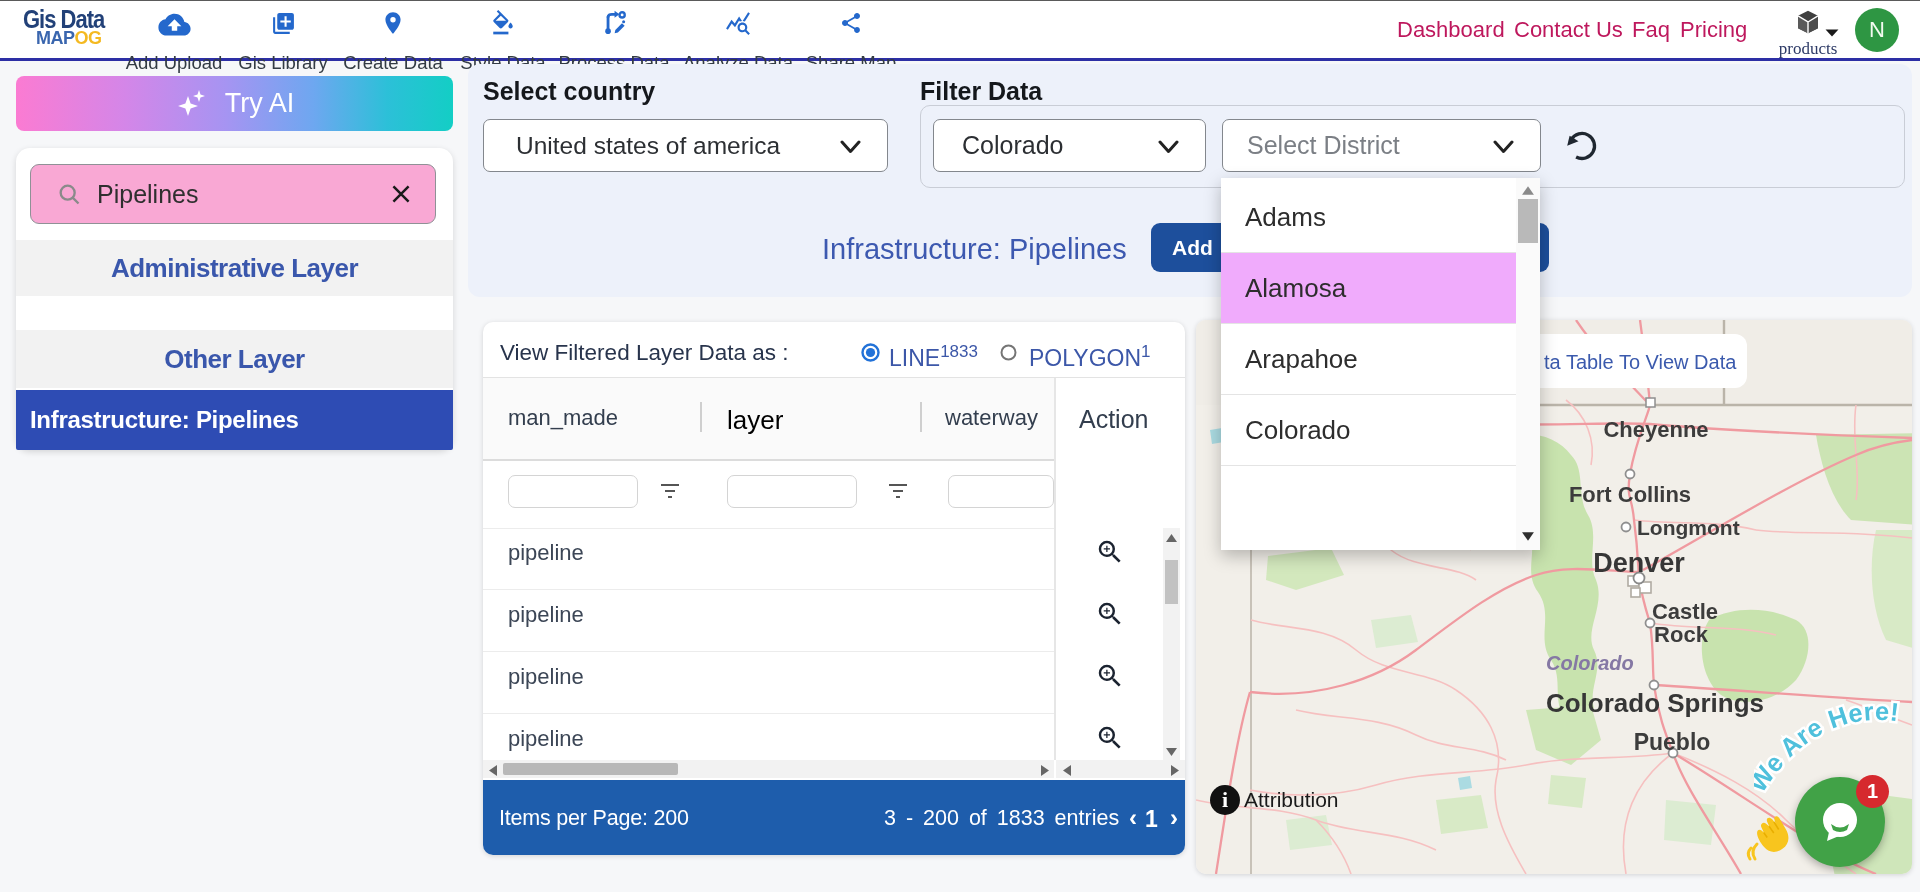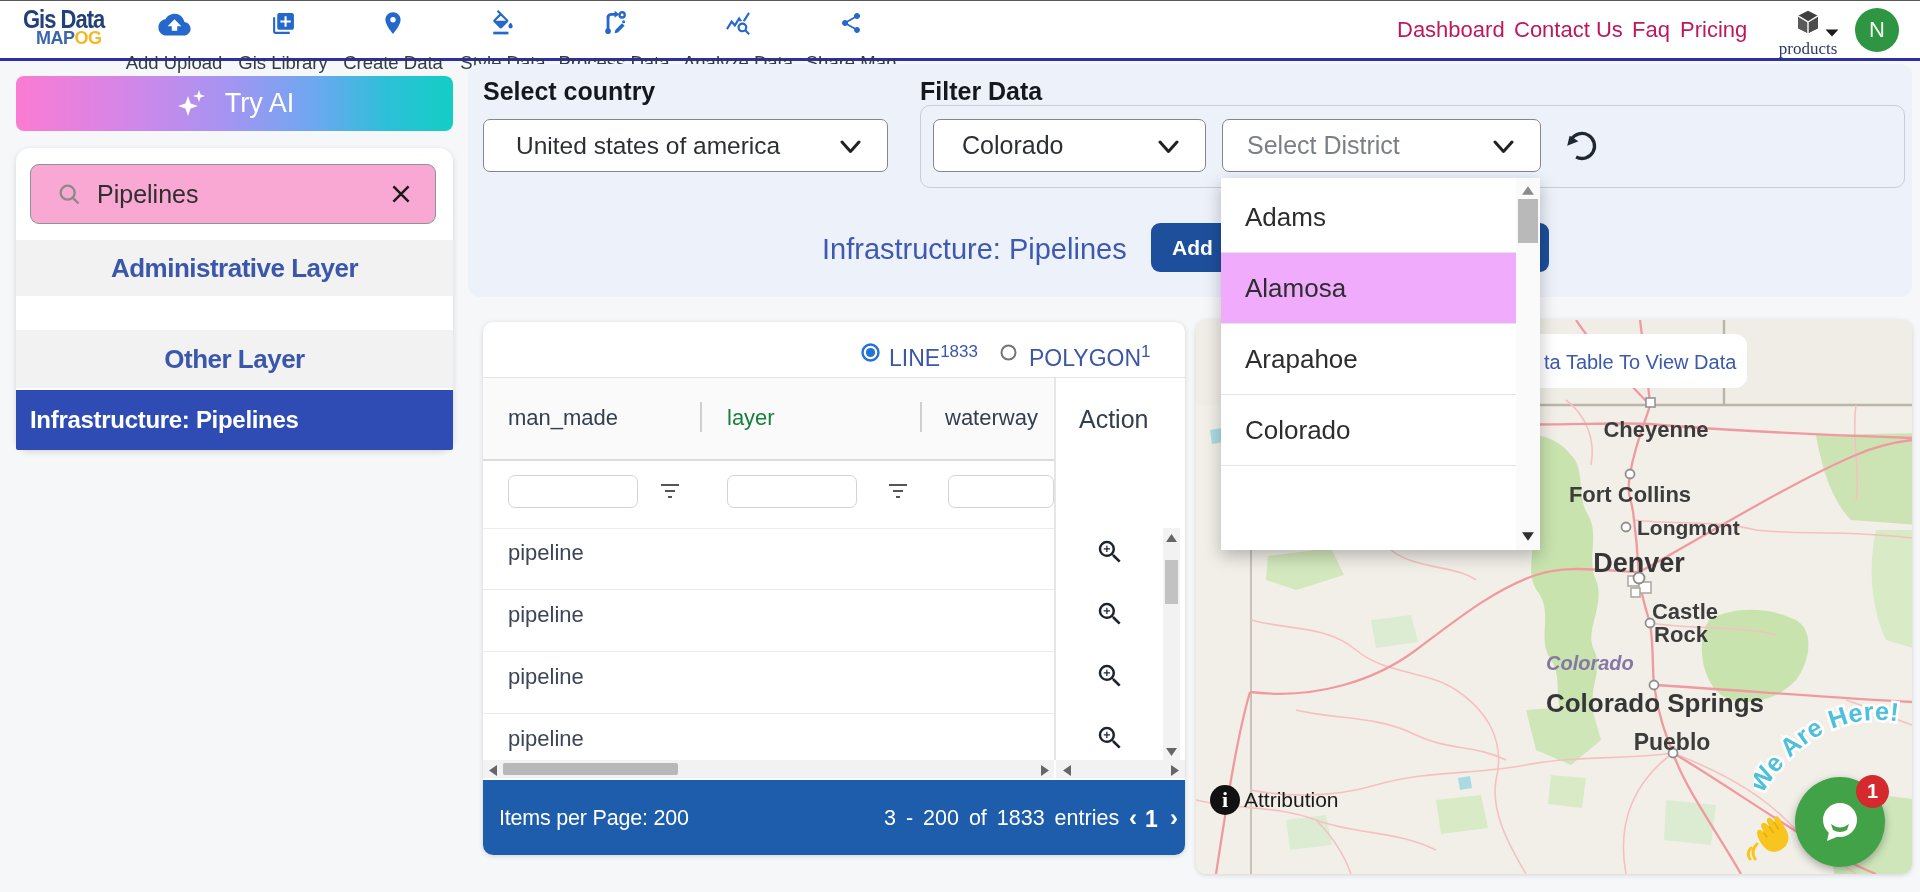--- a/index.html
+++ b/index.html
@@ -179,38 +179,39 @@
     <svg class="abs" style="left:1094px;top:62px;" width="38" height="38" viewBox="0 0 38 38">
         <path d="M9.2 13.75 A 12.5 12.5 0 1 1 14.1 31" fill="none" stroke="#1f2730" stroke-width="3.3"></path>
         <path d="M5.2 19.8 L7.6 9.8 L16.5 15.2 Z" fill="#1f2730"></path>
       </svg>
     <div class="abs" style="left:354px;top:169px;font-size:29px;color:#3d59b0;">Infrastructure: Pipelines</div>
     <div class="bluebtn" style="left:683px;top:159px;width:120px;height:49px;border-radius:9px 0 0 9px;justify-content:flex-start;padding-left:21px;">Add</div>
     <div class="bluebtn" style="left:803px;top:159px;width:278px;height:49px;border-radius:0 9px 9px 0;">Generate Data Table</div>
   </div>
   <div id="tablecard">
 
+    <div class="abs" style="left:17px;top:18px;font-size:22.5px;color:#28344c;">View Filtered Layer Data as :</div>
     <div class="abs" style="left:378px;top:21px;">
       <svg width="19" height="19" viewBox="0 0 19 19">
           <circle cx="9.5" cy="9.5" r="8" fill="none" stroke="#2272d8" stroke-width="2.4"></circle>
           <circle cx="9.5" cy="9.5" r="4.6" fill="#2272d8"></circle>
         </svg>
     </div>
     <div class="abs" style="left:406px;top:20px;font-size:23px;color:#3c57a8;">LINE<sup style="font-size:17px;">1833</sup></div>
     <div class="abs" style="left:517px;top:22px;">
       <svg width="17" height="17" viewBox="0 0 17 17">
           <circle cx="8.5" cy="8.5" r="7" fill="none" stroke="#757575" stroke-width="2"></circle>
         </svg>
     </div>
     <div class="abs" style="left:546px;top:20px;font-size:23px;color:#3c57a8;">POLYGON<sup style="font-size:17px;">1</sup></div>
     <div class="abs" style="left:0;top:55px;width:702px;height:1px;background:#e3e3e3;"></div>
 
     <div class="abs" style="left:0;top:56px;width:571px;height:82px;background:#fafafa;"></div>
     <div class="abs" style="left:25px;top:83px;font-size:22px;color:#333e4e;">man_made</div>
-    <div class="abs" style="left:244px;top:83px;font-size:22px;color:#15803d;">layer</div>
+    <div class="abs" style="left:244px;top:83px;font-size:26px;color:#000000;">layer</div>
     <div class="abs" style="left:462px;top:83px;font-size:22px;color:#333e4e;">waterway</div>
     <div class="abs" style="left:596px;top:83px;font-size:25px;color:#333e4e;">Action</div>
     <div class="abs" style="left:217px;top:80px;width:2px;height:30px;background:#cfcfcf;"></div>
     <div class="abs" style="left:437px;top:80px;width:2px;height:30px;background:#cfcfcf;"></div>
     <div class="abs" style="left:571px;top:80px;width:2px;height:30px;background:#cfcfcf;"></div>
     <div class="abs" style="left:0;top:137px;width:571px;height:2px;background:#dcdcdc;"></div>
 
     <div class="abs" style="left:25px;top:153px;width:130px;height:33px;border:1px solid #d4d4d4;border-radius:7px;background:#fff;"></div>
     <svg class="abs" style="left:175px;top:158px;" width="24" height="22" viewBox="0 0 24 22">
         <path stroke="#555" stroke-width="2.2" fill="none" d="M3 5h18M7 11h10M10 17h4"></path>

